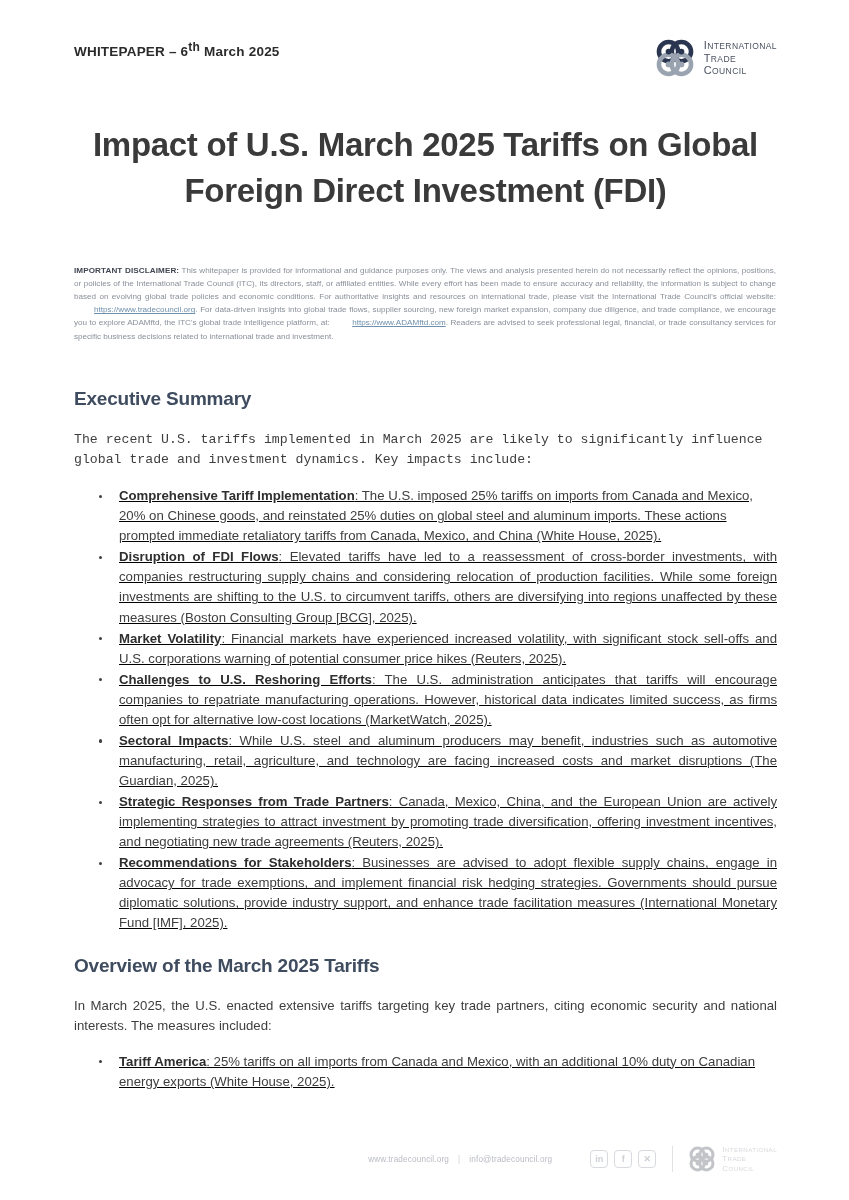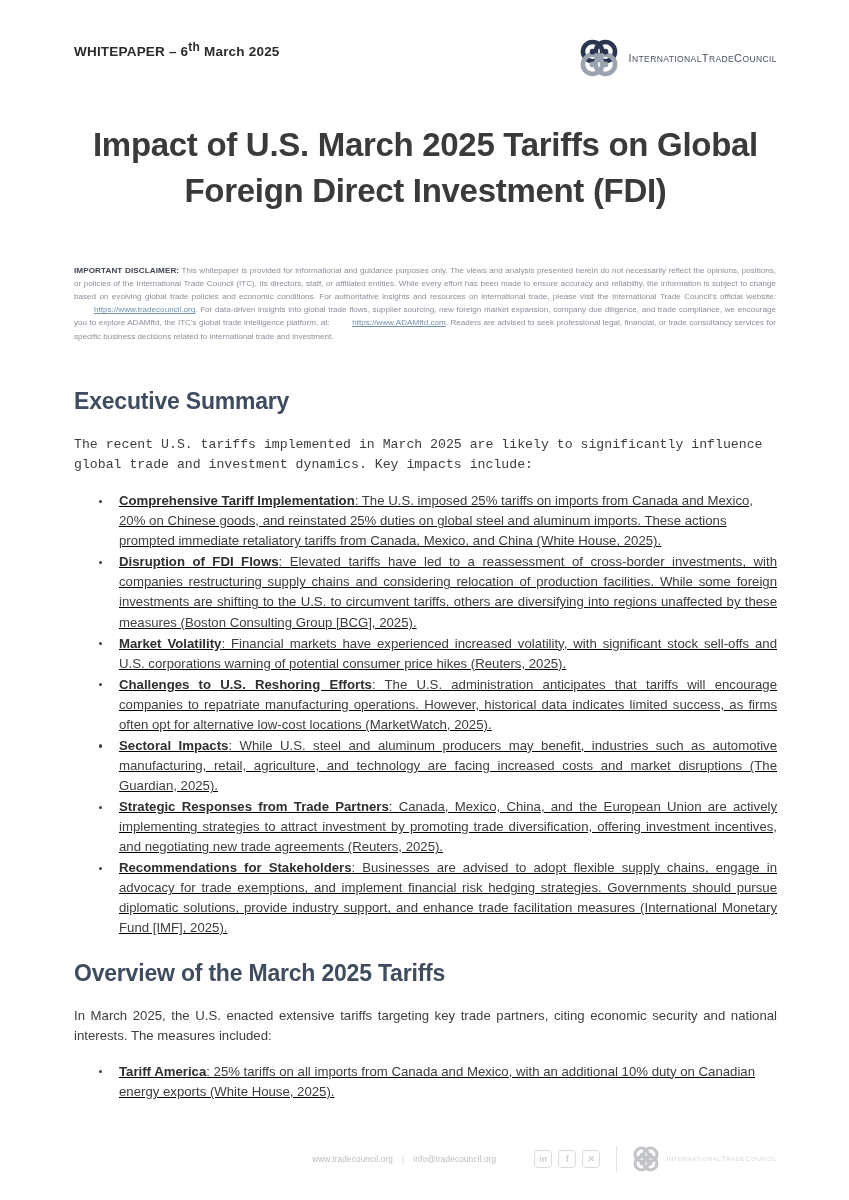--- a/index.html
+++ b/index.html
@@ -59,21 +59,21 @@
     align-items: center;
     gap: 7px;
   }
   .logo-mark {
     width: 44px;
     height: 44px;
     flex: 0 0 auto;
   }
   .logo-text {
     display: flex;
-    flex-direction: row;
+    flex-direction: column;
     justify-content: center;
     line-height: 1.18;
   }
   .logo-text span {
     font-size: 8.5px;
     color: #4a5160;
     letter-spacing: 0.4px;
     text-transform: uppercase;
     white-space: nowrap;
   }
@@ -119,21 +119,21 @@
 
   
   .content {
     position: absolute;
     top: 388px;
     left: 0;
     right: 0;
   }
   h2.section-heading {
     margin: 0 0 20px 0;
-    font-size: 23px;
+    font-size: 19px;
     font-weight: bold;
     color: #3f4c5f;
     letter-spacing: -0.2px;
   }
   h2.section-heading.tight {
     margin-bottom: 19px;
   }
   p.body-para {
     margin: 0 0 16px 0;
     font-size: 13.2px;

